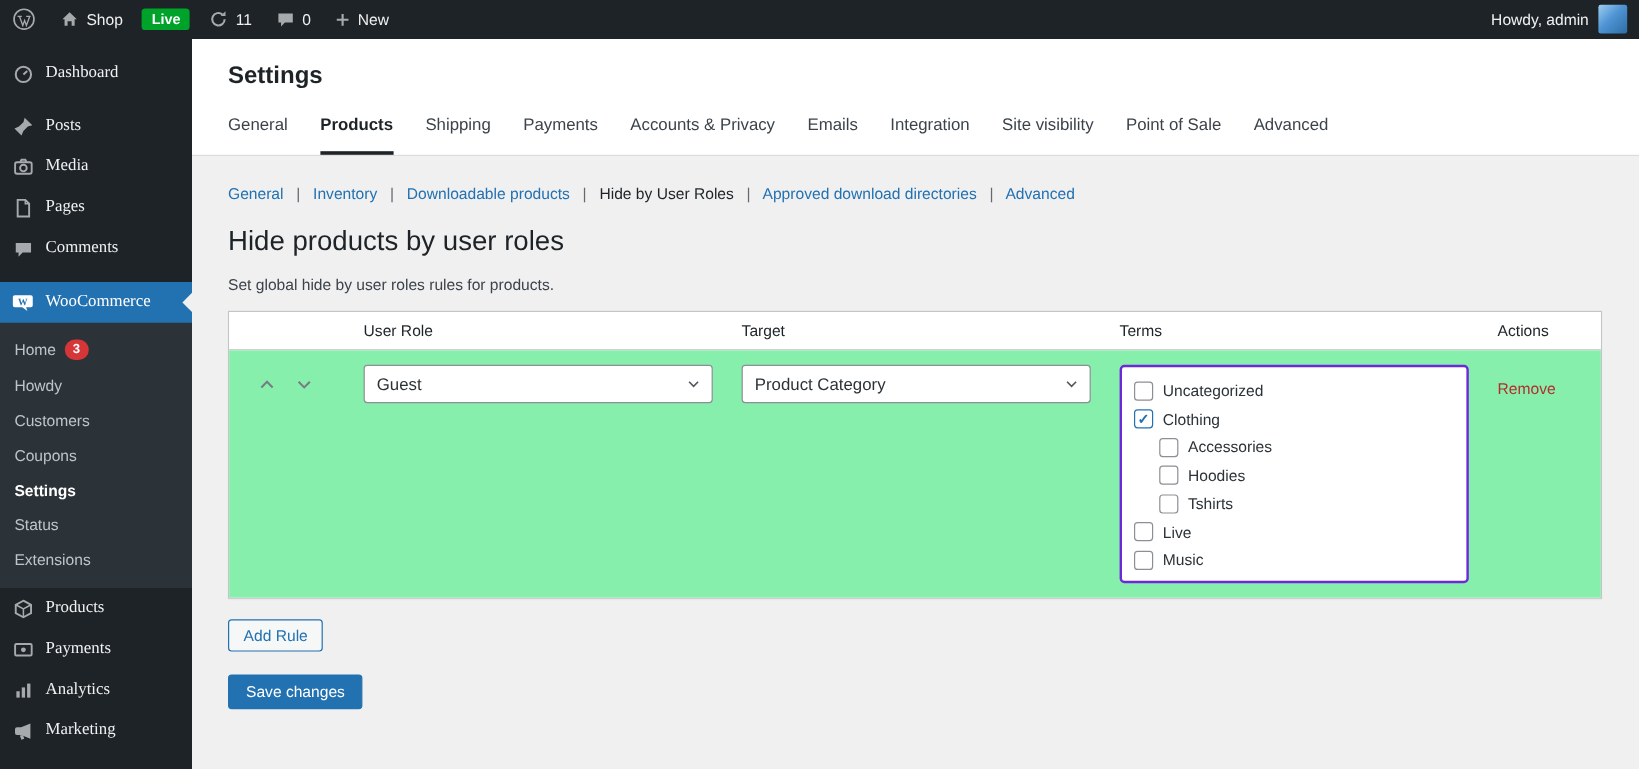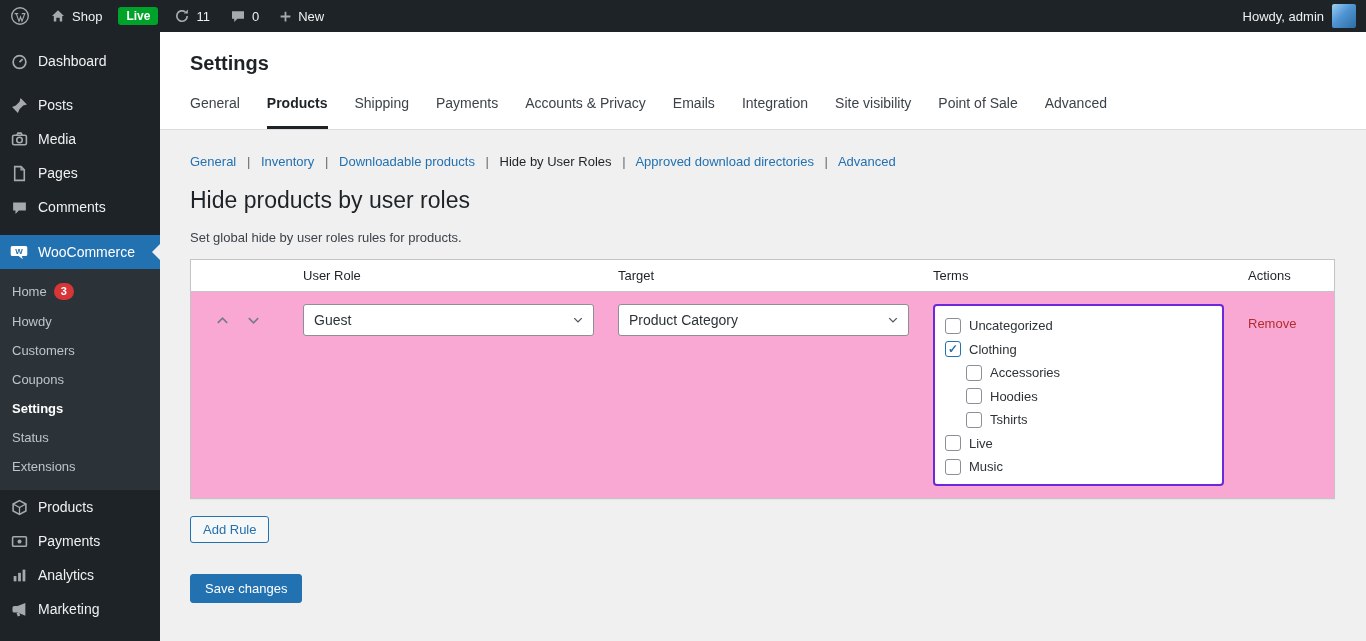--- a/index.html
+++ b/index.html
@@ -9,21 +9,21 @@
   
   .admin-bar { position:fixed; top:0; left:0; width:100%; height:32px; background:#1d2327; display:flex; align-items:center; z-index:60; }
   .ab-item { display:flex; align-items:center; gap:6px; padding:0 10px; height:32px; color:#f0f0f1; font-size:13px; cursor:pointer; }
   .ab-item .ab-icon { color:#a7aaad; display:flex; align-items:center; }
   .live-badge { margin:0 6px; padding:2px 8px; border-radius:3px; background:#00a32a; color:#fff; font-size:12px; font-weight:700; cursor:pointer; }
   .ab-right { margin-left:auto; display:flex; align-items:center; gap:8px; padding:0 10px; height:23px; color:#f0f0f1; cursor:pointer; }
   .avatar { width:24px; height:24px; border-radius:2px; background:linear-gradient(135deg,#9ecff0 0%,#4f94d4 45%,#2e6da4 100%); flex:none; }
 
   
   .sidebar { position:fixed; top:32px; left:0; bottom:0; width:160px; background:#1d2327; padding-top:12px; z-index:50; }
-  .menu-item { display:flex; align-items:center; gap:9px; height:34px; padding:0 8px 0 9px; font-size:14px; color:#f0f0f1; cursor:pointer; }
+  .menu-item { display:flex; align-items:center; gap:9px; height:34px; padding:0 8px 0 9px; font-size:14px; color:#f0f0f1; cursor:pointer;font-family:Liberation Serif, serif; }
   .menu-icon { width:20px; height:20px; color:#a7aaad; display:flex; align-items:center; justify-content:center; flex:none; }
   .menu-sep { height:10px; }
   .menu-sep.lg { height:11px; }
   .menu-item.current { background:#2271b1; color:#fff; position:relative; }
   .menu-item.current .menu-icon { color:#fff; }
   .menu-arrow { position:absolute; right:0; top:50%; margin-top:-8px; width:0; height:0; border:8px solid transparent; border-right-color:#f0f0f1; }
   .submenu { background:#2c3338; padding:7px 0 9px; }
   .submenu-item { display:flex; align-items:center; gap:7px; padding:7px 12px; font-size:13px; line-height:15px; color:#bec4c9; cursor:pointer; }
   .submenu-item.current { color:#fff; font-weight:700; }
   .count-badge { background:#d63638; color:#fff; border-radius:9px; padding:0 7px; font-size:11px; line-height:17px; font-weight:600; }
@@ -43,39 +43,39 @@
   .sep { color:#646970; margin:0 7px; }
 
   .page-title { font-size:23px; font-weight:500; color:#1d2327; margin-bottom:16px; }
   .desc { font-size:13px; color:#3c434a; margin-bottom:14px; }
 
   
   .rules-table { width:1145px; border:1px solid #c3c4c7; background:#fff; box-shadow:0 1px 1px rgba(0,0,0,.04); }
   .t-head, .t-row { display:grid; grid-template-columns:100px 315px 315px 315px 1fr; }
   .t-head { border-bottom:1px solid #c3c4c7; background:#fff; }
   .th { padding:8px 12px; font-size:13px; color:#1d2327; }
-  .t-row { background:#f9a8d4; padding:12px 0; align-items:start; }
+  .t-row { background:#86efac; padding:12px 0; align-items:start; }
   .cell { padding:0 12px; }
   .sort-cell { display:flex; gap:16px; padding:9px 0 0 24px; color:#787c82; }
   .sort-btn { cursor:pointer; display:flex; }
   .wp-select { width:291px; height:32px; border:1px solid #8c8f94; border-radius:3px; background:#fff; display:flex; align-items:center; justify-content:space-between; padding:0 9px 0 10px; font-size:14px; color:#2c3338; cursor:pointer; }
   .wp-select .chev { color:#50575e; display:flex; }
   .terms-box { width:291px; height:182px; border:2px solid #6d28d9; border-radius:4px; background:#fff; padding:8px 10px; overflow:hidden; }
   .term { display:flex; align-items:center; gap:8px; height:23.5px; color:#2c3338; font-size:13px; }
   .term.indent { margin-left:21px; }
   .cb { width:16px; height:16px; border:1px solid #8c8f94; border-radius:3px; background:#fff; flex:none; display:flex; align-items:center; justify-content:center; cursor:pointer; }
   .cb.checked { border-color:#2271b1; }
   .cb.checked::after { content:"✓"; color:#2271b1; font-size:12px; font-weight:700; line-height:1; }
   .term-label { cursor:pointer; }
   .remove-link { color:#b32d2e; font-size:13px; cursor:pointer; display:inline-block; padding-top:12px; }
 
   .btn-row { margin-top:17px; }
   .btn-secondary { display:inline-block; padding:5px 12px; border:1px solid #2271b1; border-radius:3px; background:#f6f7f7; color:#2271b1; font-size:13px; cursor:pointer; }
   .btn-primary { display:inline-block; padding:6px 14px; border:1px solid #2271b1; border-radius:3px; background:#2271b1; color:#fff; font-size:13px; cursor:pointer; }
-  .btn-row.save { margin-top:31px; }
+  .btn-row.save { margin-top:19px; }
 </style>
 </head>
 <body>
 
 <div class="admin-bar">
   <div class="ab-item">
     <span class="ab-icon">
       <svg width="20" height="20" viewBox="0 0 20 20">
           <circle cx="10" cy="10" r="8.3" fill="none" stroke="currentColor" stroke-width="1.4"></circle>
           <path d="M4.6 7.6h3.6M11.8 7.6h3.6" stroke="currentColor" stroke-width="1.1"></path>

